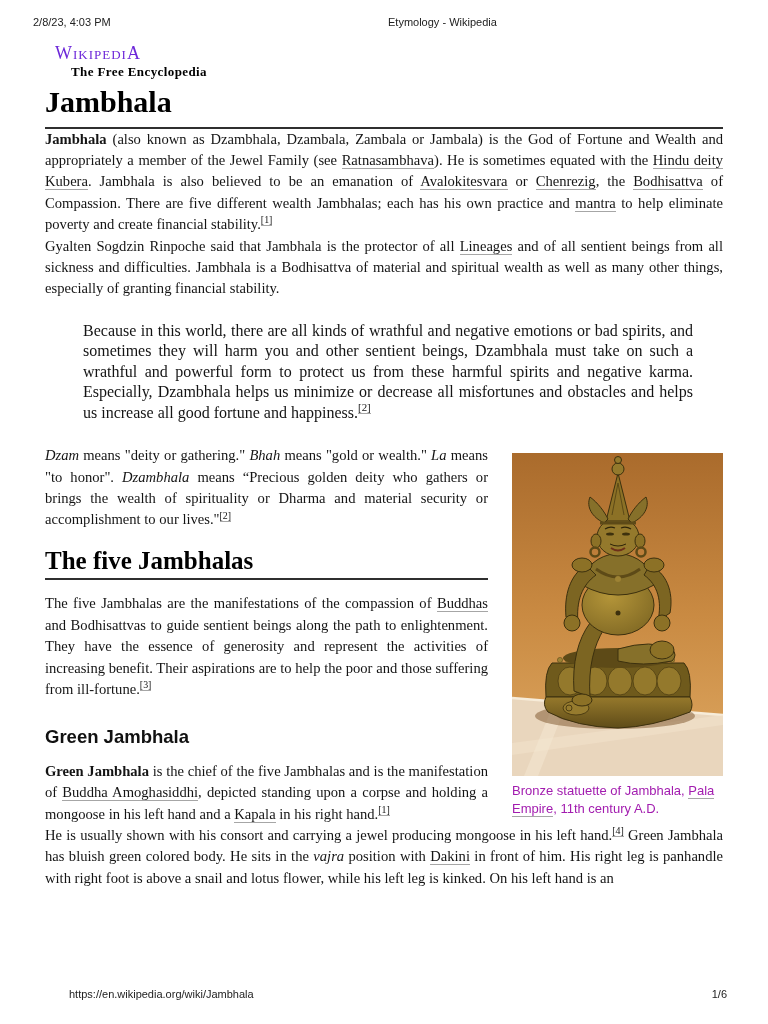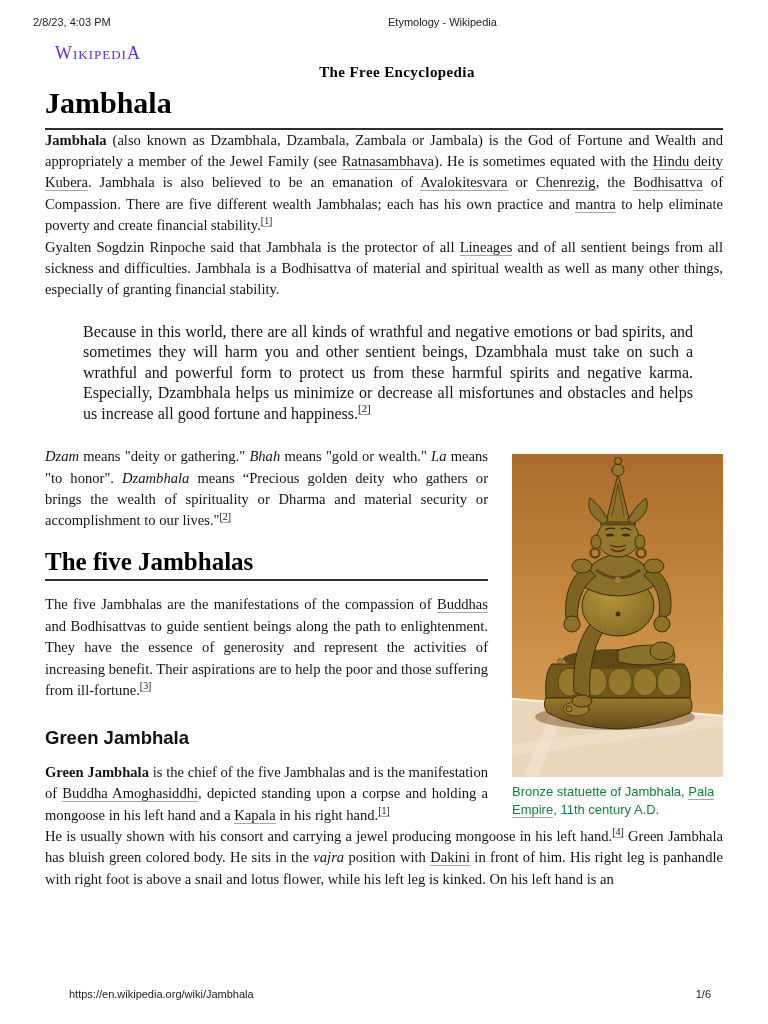--- a/index.html
+++ b/index.html
@@ -3,32 +3,32 @@
 <meta charset="utf-8">
 <style>
   html,body{margin:0;padding:0;background:#ffffff;}
   .page{position:relative;width:760px;height:1024px;background:#fff;overflow:hidden;
         font-family:"Liberation Serif",serif;color:#141414;}
 
   
   .print-header{position:absolute;top:16px;left:33px;right:33px;height:14px;
        font-family:"Liberation Sans",sans-serif;font-size:11px;color:#222;}
   .print-header .doc-title{position:absolute;left:355px;top:0;}
-  .print-footer{position:absolute;top:988px;left:33px;right:49px;
+  .print-footer{position:absolute;top:988px;left:33px;right:33px;
        font-family:"Liberation Sans",sans-serif;font-size:11px;color:#222;
        display:flex;justify-content:space-between;padding-left:36px;}
 
   
   .content{position:absolute;left:45px;top:0;width:678px;}
 
   .logo{margin-top:44px;margin-left:10px;}
   .logo .wordmark{font-family:"Liberation Serif",serif;font-variant:small-caps;
        font-size:18px;letter-spacing:1px;color:#6d28d9;line-height:1;}
-  .logo .tagline{font-family:"Liberation Serif",serif;font-size:15px;letter-spacing:.4px;
-       color:#000;margin-top:2px;margin-left:16px;font-weight:bold;text-align:center;}
+  .logo .tagline{font-family:"Liberation Serif",serif;font-size:13px;letter-spacing:.4px;
+       color:#000;margin-top:2px;margin-left:16px;font-weight:bold;}
 
   h1.article-title{font-size:30px;line-height:1.05;margin:6px 0 0 0;font-weight:bold;color:#000;}
   .title-rule{border-bottom:2px solid #2f2f2f;margin-top:9px;}
 
   p.body{font-size:14.6px;line-height:21.4px;text-align:justify;margin:0;}
   .p1{margin-top:15px;}
   .p2{margin-top:14px;}
   blockquote.body{font-size:16px;line-height:20.5px;text-align:justify;
        margin:21px 30px 0 38px;}
 
@@ -41,21 +41,21 @@
   h3.sub{font-family:"Liberation Sans",sans-serif;font-size:18.5px;font-weight:bold;
        color:#111;margin:27px 0 0 0;line-height:1.1;}
   .left-col p.body{margin-top:13px;}
 
   .tail{margin-top:17px;}
 
   
   figure.thumb{position:absolute;top:8px;right:0;width:211px;margin:0;}
   .photo{width:211px;height:323px;display:block;}
   figcaption{font-family:"Liberation Sans",sans-serif;font-size:13px;line-height:1.38;
-       color:#15803d;margin-top:6px;text-align:left;}
+       color:#a21caf;margin-top:6px;text-align:left;}
 
   
   .seg-b{font-weight:bold;}
   .seg-i{font-style:italic;}
   .seg-link{border-bottom:1px solid #a6a6a6;}
   .seg-sup{vertical-align:super;font-size:0.68em;line-height:0;border-bottom:1px solid #a6a6a6;}
 </style>
 </head>
 <body>
 

